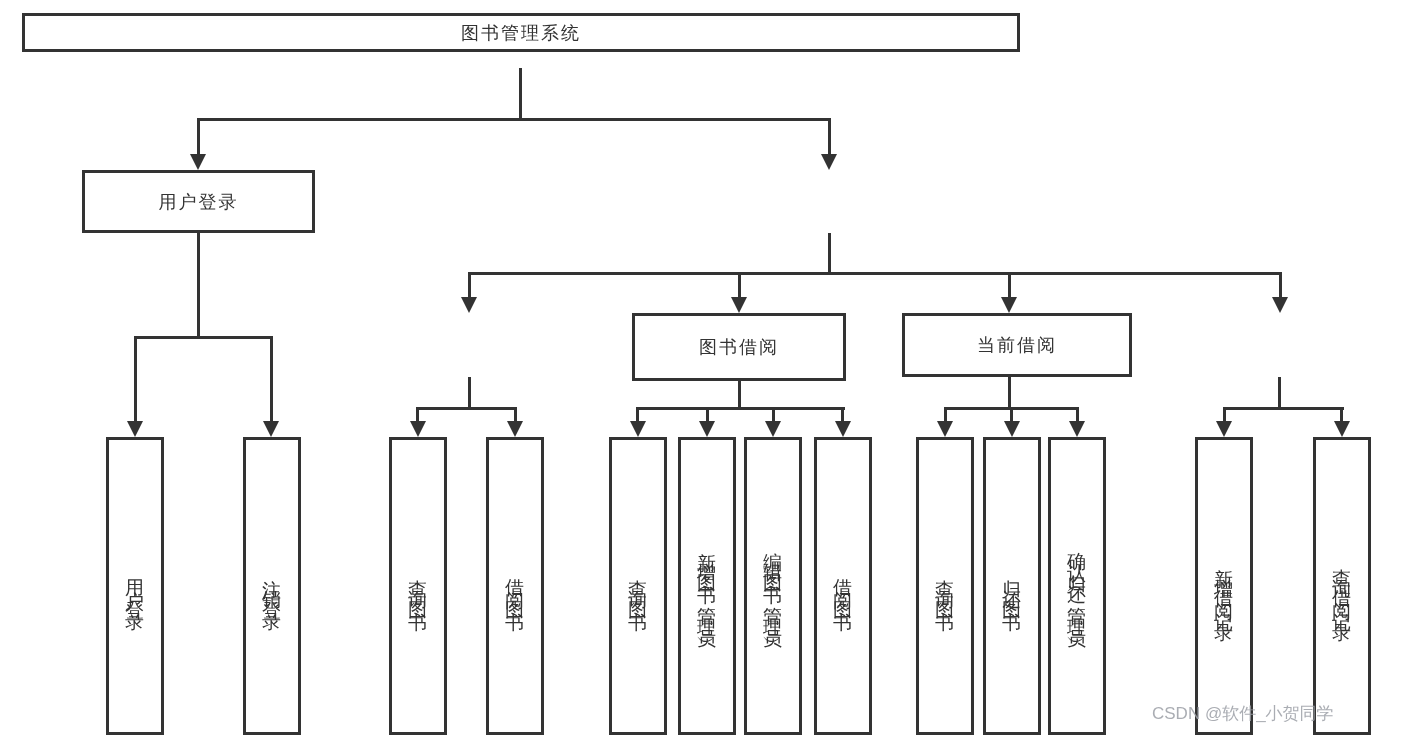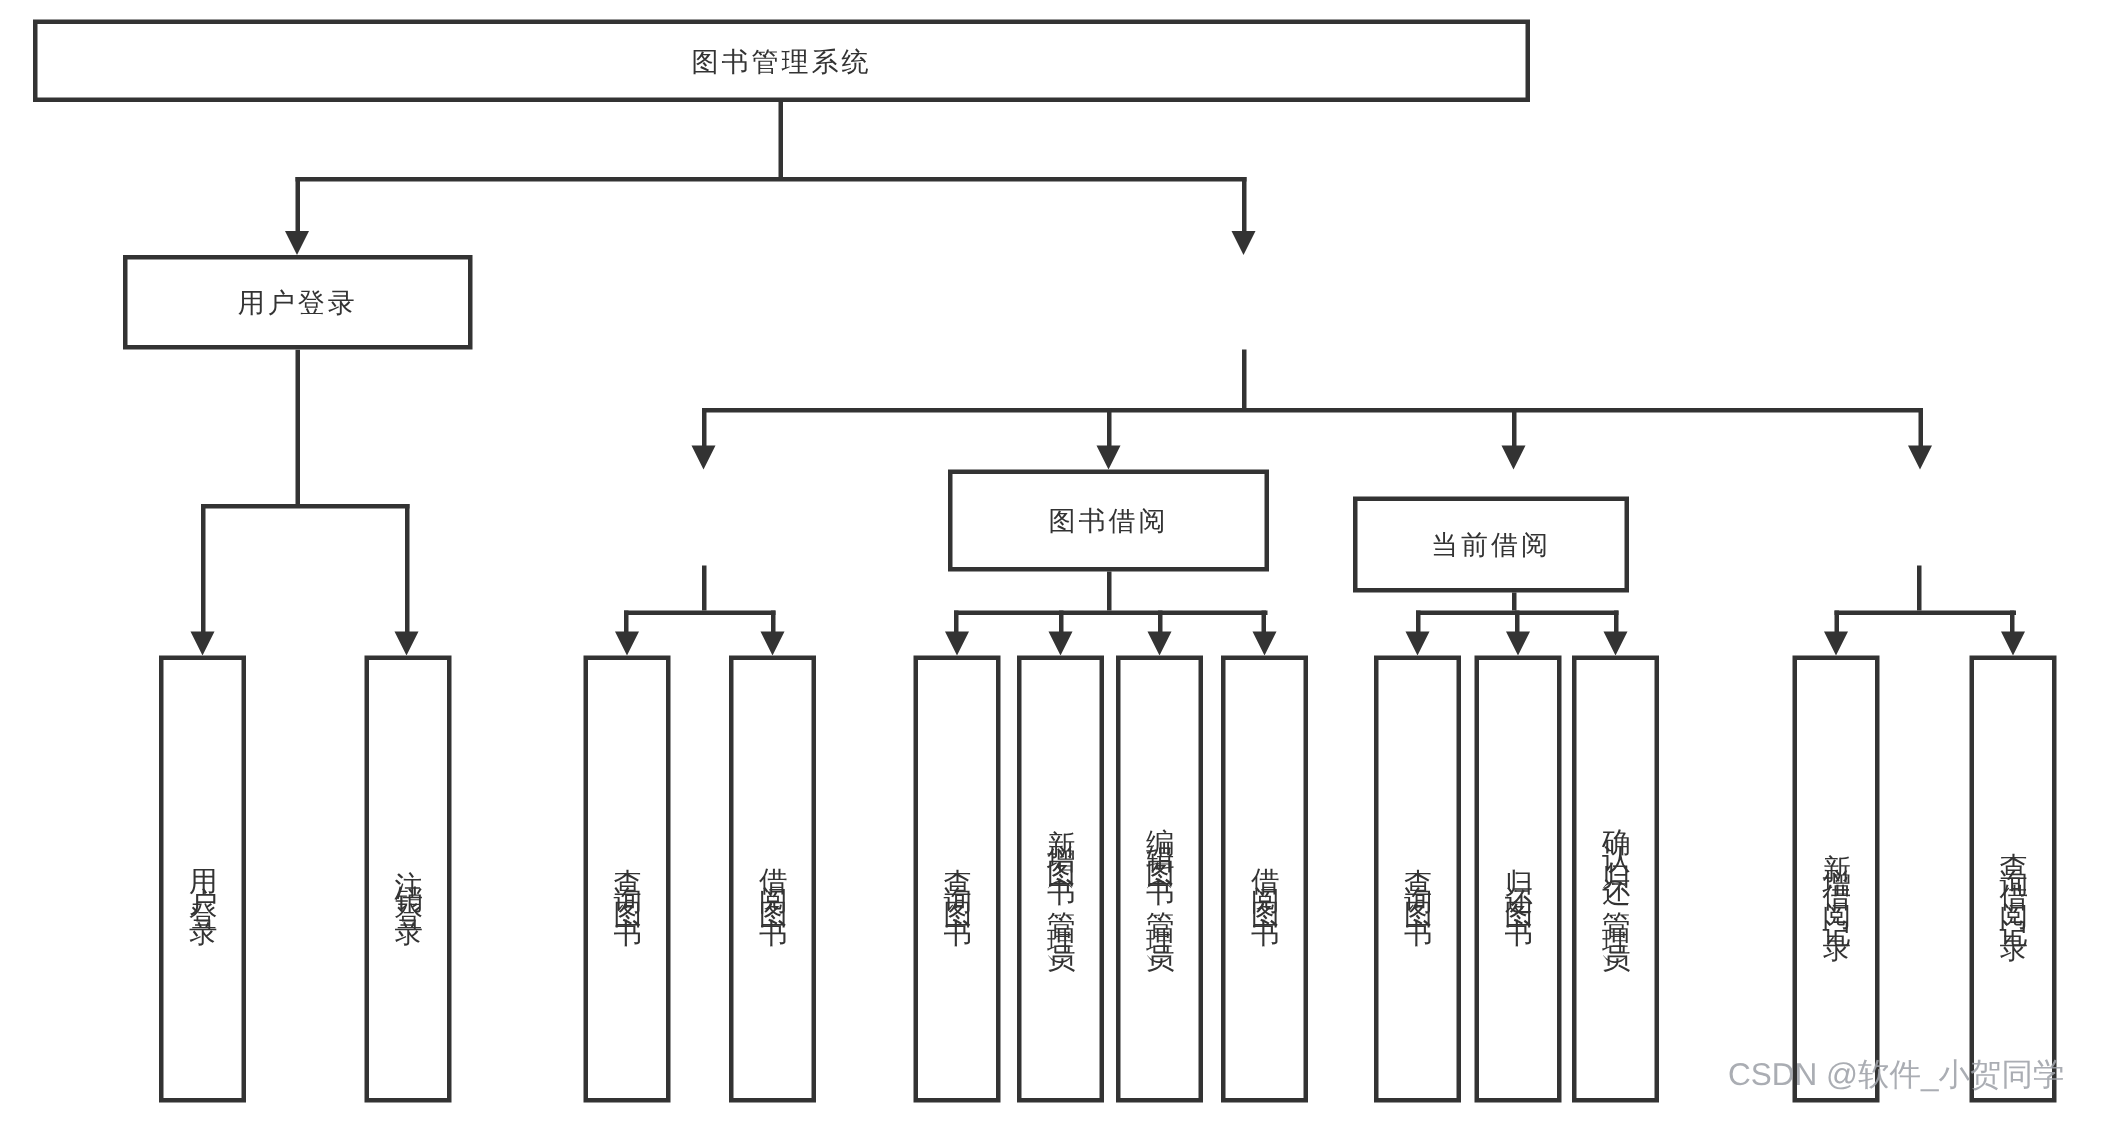--- a/index.html
+++ b/index.html
@@ -19,29 +19,29 @@
   .line{position:absolute;background:#333333;z-index:1;}
   .hl{height:3px;}
   .vl{width:3px;}
   .arrow{
     position:absolute;width:0;height:0;z-index:1;
     border-left:8px solid transparent;border-right:8px solid transparent;
     border-top:16px solid #333333;
   }
   .wm{
     position:absolute;left:1152px;top:702px;z-index:5;
-    font-size:21px;color:rgba(158,162,168,0.88);white-space:nowrap;
+    font-size:17px;color:rgba(158,162,168,0.88);white-space:nowrap;
   }
 </style>
 </head>
 <body>
 
 <div class="canvas">
 
-  <div class="box hbox" style="left:22px;top:13px;width:998px;height:55px">图书管理系统</div>
+  <div class="box hbox" style="left:22px;top:13px;width:998px;height:39px">图书管理系统</div>
 
   <div class="line vl" style="left:519px;top:68px;height:50px"></div>
   <div class="line hl" style="left:197px;top:118px;width:634px"></div>
   <div class="line vl" style="left:197px;top:118px;height:38px"></div>
   <div class="arrow" style="left:190px;top:154px"></div>
   <div class="line vl" style="left:828px;top:118px;height:38px"></div>
   <div class="arrow" style="left:821px;top:154px"></div>
 
   <div class="box hbox" style="left:82px;top:170px;width:233px;height:63px">用户登录</div>
 
@@ -57,21 +57,21 @@
   <div class="line vl" style="left:468px;top:272px;height:27px"></div>
   <div class="arrow" style="left:461px;top:297px"></div>
   <div class="line vl" style="left:738px;top:272px;height:27px"></div>
   <div class="arrow" style="left:731px;top:297px"></div>
   <div class="line vl" style="left:1008px;top:272px;height:27px"></div>
   <div class="arrow" style="left:1001px;top:297px"></div>
   <div class="line vl" style="left:1279px;top:272px;height:27px"></div>
   <div class="arrow" style="left:1272px;top:297px"></div>
 
   <div class="box hbox" style="left:632px;top:313px;width:214px;height:68px">图书借阅</div>
-  <div class="box hbox" style="left:902px;top:331px;width:184px;height:64px">当前借阅</div>
+  <div class="box hbox" style="left:902px;top:313px;width:230px;height:64px">当前借阅</div>
 
   <div class="line vl" style="left:468px;top:377px;height:30px"></div>
   <div class="line hl" style="left:416px;top:407px;width:101px"></div>
   <div class="line vl" style="left:416px;top:407px;height:15px"></div>
   <div class="arrow" style="left:410px;top:421px"></div>
   <div class="line vl" style="left:514px;top:407px;height:15px"></div>
   <div class="arrow" style="left:507px;top:421px"></div>
 
   <div class="line vl" style="left:738px;top:377px;height:30px"></div>
   <div class="line hl" style="left:636px;top:407px;width:209px"></div>

